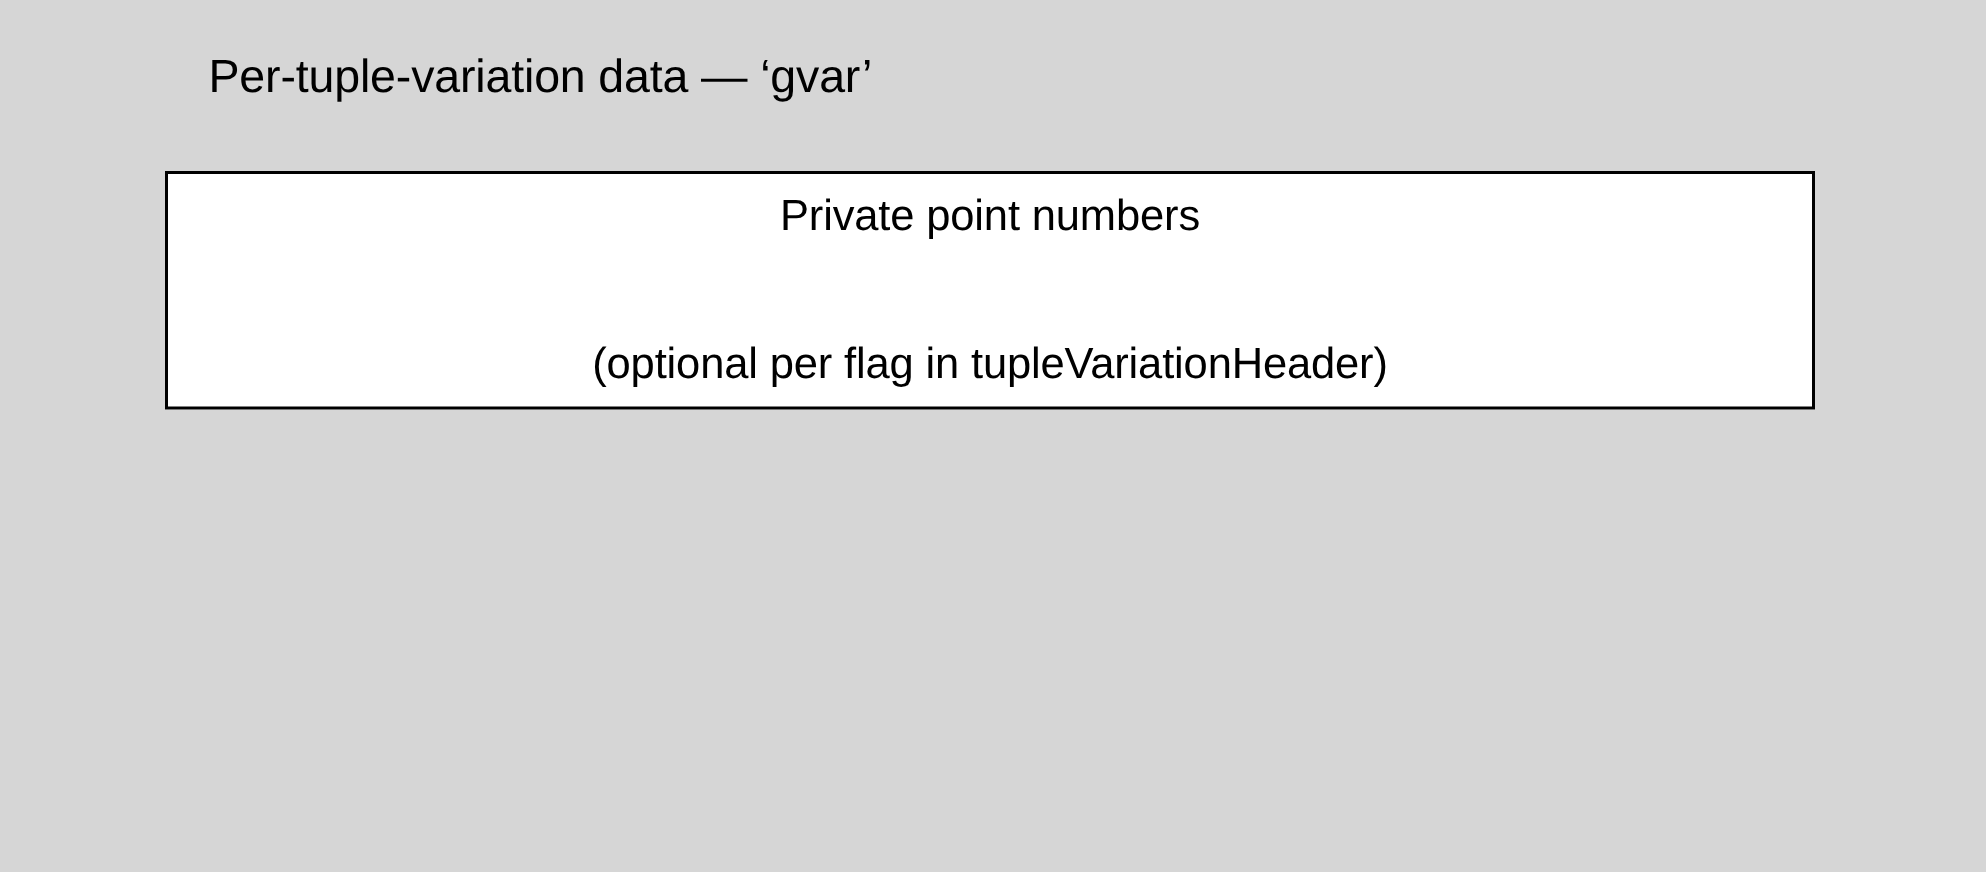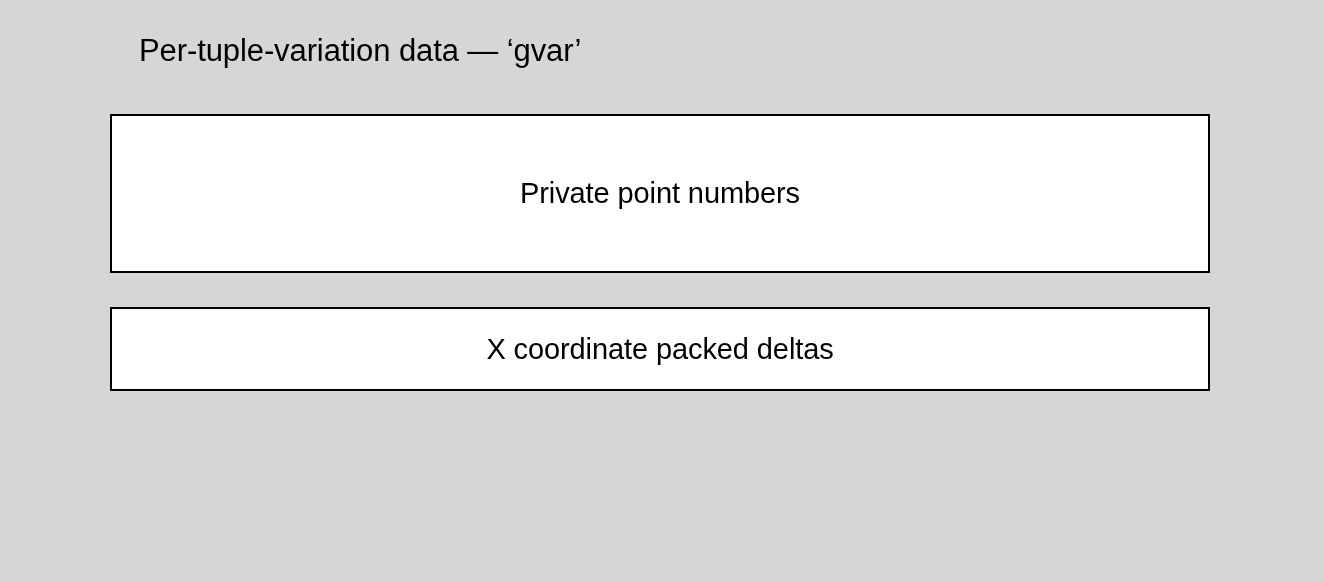--- a/index.html
+++ b/index.html
@@ -65,20 +65,18 @@
 </style>
 </head>
 <body>
 
 <div id="diagram">
 
   <div class="diagram-title">Per-tuple-variation data — ‘gvar’</div>
 
   <div class="struct-box" id="box-private-point-numbers">
     <div class="box-line">Private point numbers</div>
+    <div class="box-line">(optional per flag in tupleVariationHeader)</div>
   </div>
 
-  <div class="struct-box" id="box-x-deltas">
-    <div class="box-line">X coordinate packed deltas</div>
-  </div>
 
 
 </div>
 
 </body></html>

